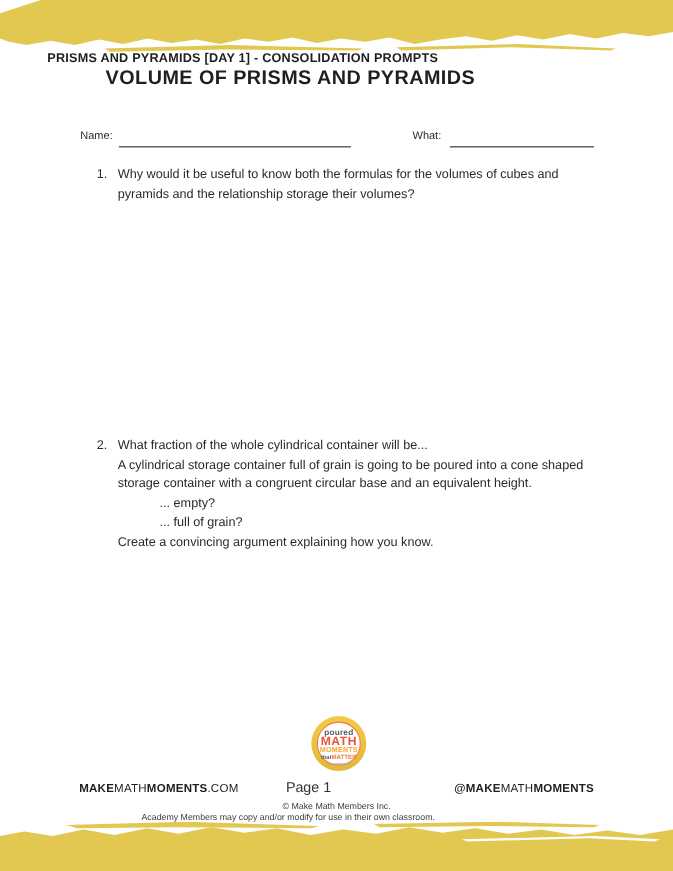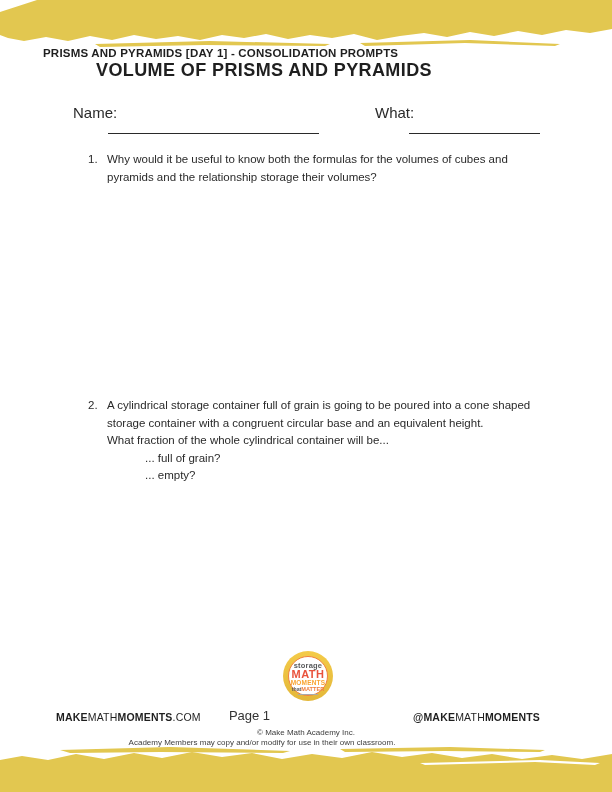--- a/index.html
+++ b/index.html
@@ -14,21 +14,21 @@
 
   .eyebrow{
     position:absolute;top:47px;left:0;width:520px;text-align:left;
     font-size:11.5px;font-weight:bold;letter-spacing:0.2px;color:#1f1f1f;margin-left:43px;
   }
   .doc-title{
     position:absolute;top:60px;left:0;width:528px;text-align:center;
     font-size:18px;font-weight:bold;letter-spacing:0.4px;color:#1f1f1f;
   }
 
-  .field-label{position:absolute;top:104px;font-size:15px;color:#2a2a2a;text-align:center;}
+  .field-label{position:absolute;top:118px;font-size:10px;color:#2a2a2a;text-align:center;}
   .name-label{left:73px;}
   .date-label{left:375px;}
   .blank-line{position:absolute;top:119px;height:14px;border-bottom:1px solid #2a2a2a;}
   .name-line{left:108px;width:211px;}
   .date-line{left:409px;width:131px;}
 
   .question{position:absolute;display:flex;font-size:11.5px;line-height:17.5px;color:#2a2a2a;}
   .q1{top:151px;left:88px;}
   .q2{top:397px;left:88px;}
   .q-num{width:19px;flex:0 0 19px;}
@@ -47,25 +47,25 @@
     box-sizing:border-box;text-align:center;padding-top:5px;
   }
   .lg-making{font-size:7.5px;line-height:7px;font-weight:bold;color:#58595b;letter-spacing:0.2px;}
   .lg-math{font-size:11px;line-height:10px;font-weight:800;color:#e9533d;letter-spacing:0.5px;}
   .lg-moments{font-size:6.5px;line-height:7px;font-weight:800;color:#f9a431;letter-spacing:0.2px;}
   .lg-that{font-size:5.2px;line-height:6px;font-weight:bold;color:#58595b;}
   .lg-matter{color:#ef7d3b;font-size:5.6px;}
   .lg-rule{width:20px;height:1.5px;background:#a9a9a9;margin:1.5px auto 0;}
 
   .footer-row{position:absolute;top:711px;font-size:10.5px;letter-spacing:0.2px;color:#1f1f1f;}
-  .f-left{left:56px;}
+  .f-left{left:72px;}
   .f-right{right:72px;text-align:center;}
   .seg-b{font-weight:800;}
   .seg-l{font-weight:400;}
-  .f-page{position:absolute;top:708px;left:0;width:499px;text-align:center;font-size:13px;color:#333333;}
+  .f-page{position:absolute;top:708px;left:0;width:499px;text-align:center;font-size:13px;color:#333333;padding-left:31px;}
   .f-copy{position:absolute;top:728px;left:0;width:612px;text-align:center;font-size:8px;color:#3d3d3d;}
   .f-lic{position:absolute;top:738px;left:0;width:524px;text-align:center;font-size:8px;color:#3d3d3d;}
 </style>
 </head>
 <body>
 
 <div class="page">
 
   <div class="band band-top">
     <svg width="612" height="52" viewBox="0 0 612 52" xmlns="http://www.w3.org/2000/svg">
@@ -86,44 +86,45 @@
   <div class="question q1">
     <div class="q-num">1.</div>
     <div class="q-body">
       <p>Why would it be useful to know both the formulas for the volumes of cubes and pyramids and the relationship storage their volumes?</p>
     </div>
   </div>
 
   <div class="question q2">
     <div class="q-num">2.</div>
     <div class="q-body">
+      <p>What fraction of the whole cylindrical container will be...</p>
       <p>A cylindrical storage container full of grain is going to be poured into a cone shaped storage container with a congruent circular base and an equivalent height.</p>
-      <p>What fraction of the whole cylindrical container will be...</p>
+      <p class="indent">... empty?</p>
       <p class="indent">... full of grain?</p>
-      <p class="indent">... empty?</p>
+      <p>Create a convincing argument explaining how you know.</p>
     </div>
   </div>
 
   <div class="badge">
     <div class="badge-inner">
-      <div class="lg-making">storage</div>
+      <div class="lg-making">poured</div>
       <div class="lg-math">MATH</div>
       <div class="lg-moments">MOMENTS</div>
       <div class="lg-that"><span>that</span><span class="lg-matter">MATTER</span></div>
       <div class="lg-rule"></div>
     </div>
   </div>
 
   <div class="footer-row f-left"><span class="seg-b">MAKE</span><span class="seg-l">MATH</span><span class="seg-b">MOMENTS</span><span class="seg-l">.COM</span></div>
 
   <div class="f-page">Page 1</div>
 
   <div class="footer-row f-right"><span class="seg-b">@MAKE</span><span class="seg-l">MATH</span><span class="seg-b">MOMENTS</span></div>
 
-  <div class="f-copy">© Make Math Academy Inc.</div>
+  <div class="f-copy">© Make Math Members Inc.</div>
   <div class="f-lic">Academy Members may copy and/or modify for use in their own classroom.</div>
 
   <div class="band band-bottom">
     <svg width="612" height="45" viewBox="0 0 612 45" xmlns="http://www.w3.org/2000/svg">
       <polygon points="0,13 22,9 48,13 76,7 104,12 134,6 162,11 192,5 222,10 252,6 282,12 312,7 342,11 372,5 402,10 432,6 462,11 492,7 522,12 552,8 582,12 612,7 612,45 0,45" fill="#e2c750"></polygon>
       <polygon points="60,3 170,0 290,4 283,6 160,5 70,6" fill="#e2c750"></polygon>
       <polygon points="340,2 450,0 545,3 540,5 445,4 345,5" fill="#e2c750"></polygon>
       <polygon fill="#ffffff" points="420,16 540,13 600,16 595,18 535,15 425,18"></polygon>
     </svg>
   </div>

